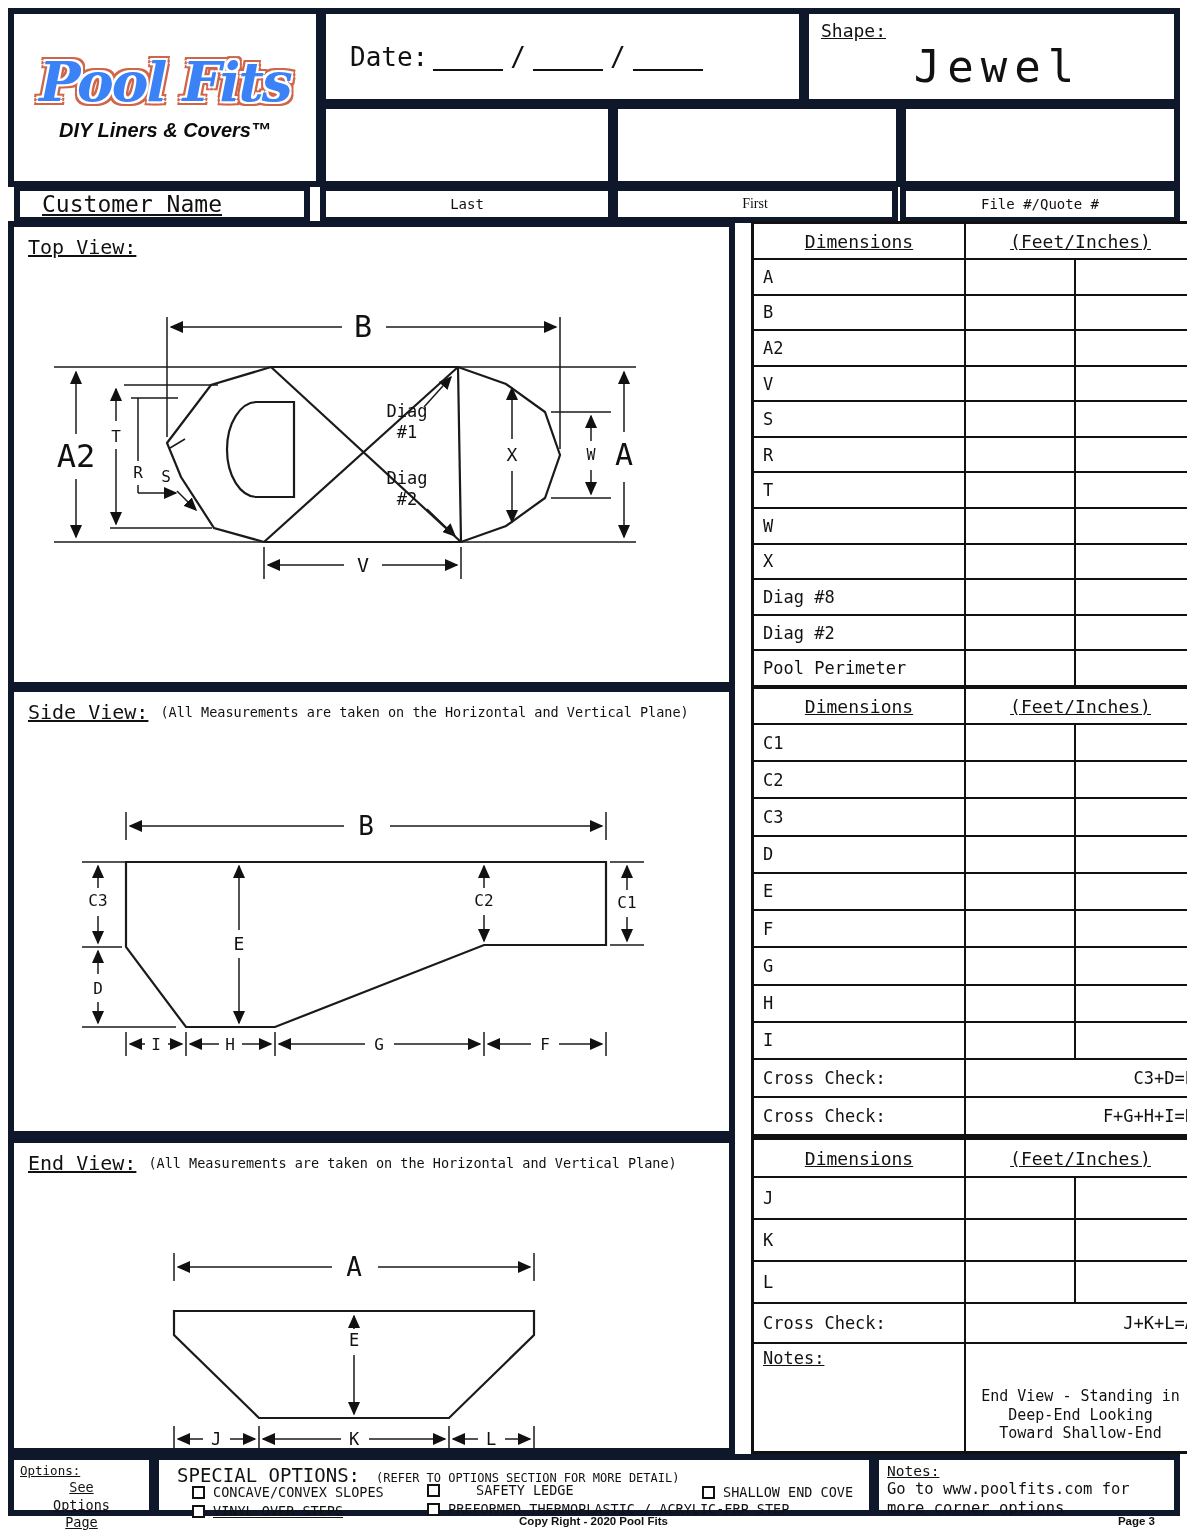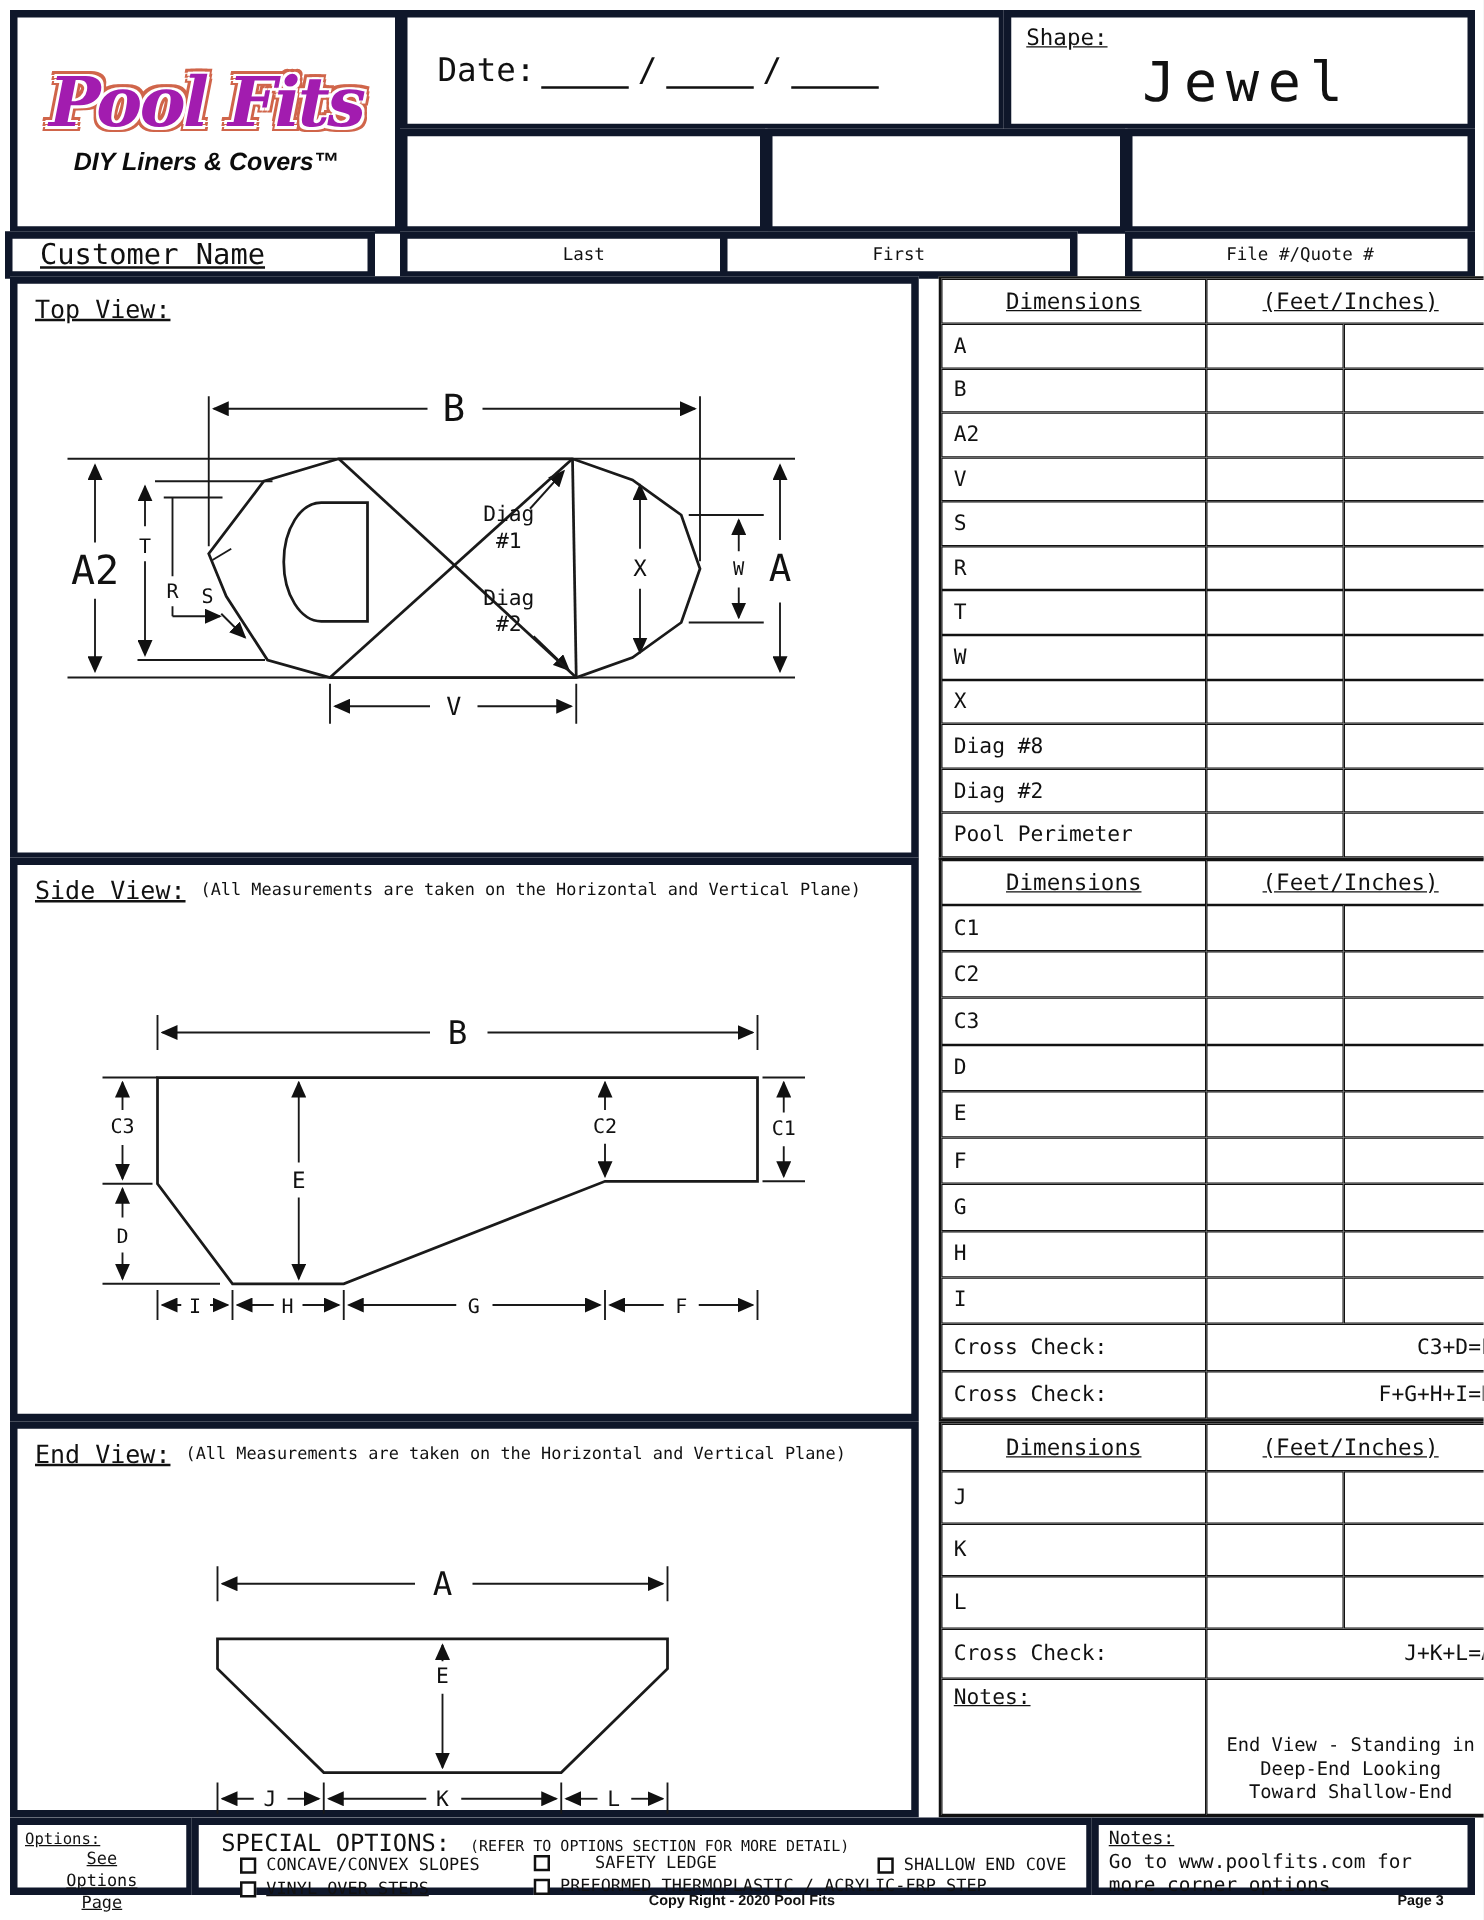--- a/index.html
+++ b/index.html
@@ -2,21 +2,21 @@
 <html><head>
 <meta charset="utf-8">
 <style>
   html,body{margin:0;padding:0;background:#e8e8e8;}
   .page{position:relative;width:1187px;height:1536px;background:#ffffff;
         font-family:"DejaVu Sans Mono", monospace;color:#111;overflow:hidden;}
   .cell{position:absolute;border:6px solid #0f172a;box-sizing:border-box;background:#fff;}
   
   .logo-cell{display:flex;flex-direction:column;align-items:center;justify-content:center;}
   .logo-script{font-family:"DejaVu Serif", serif;font-style:italic;font-weight:bold;
-    font-size:55px;line-height:1;color:#a21caf;letter-spacing:-2px;
+    font-size:55px;line-height:1;color:#3b82f6;letter-spacing:-2px;
     text-shadow:-2px -2px 0 #fff,2px -2px 0 #fff,-2px 2px 0 #fff,2px 2px 0 #fff,
       -4px -4px 0 #d0654a,4px -4px 0 #d0654a,-4px 4px 0 #d0654a,4px 4px 0 #d0654a,
       0 -4px 0 #d0654a,0 4px 0 #d0654a,-4px 0 0 #d0654a,4px 0 0 #d0654a;}
   .logo-tagline{font-family:"Liberation Sans", sans-serif;font-weight:bold;font-style:italic;
     font-size:20px;color:#0c0c0c;margin-top:10px;}
   .date-cell{display:flex;align-items:center;padding-left:24px;font-size:26px;}
   .date-blank{display:inline-block;width:70px;border-bottom:2px solid #111;height:26px;margin:0 5px;}
   .date-slash{font-size:26px;margin:0 2px;}
   .shape-cell{padding:6px 0 0 12px;}
   .shape-label{font-size:18px;text-decoration:underline;}
@@ -81,27 +81,27 @@
 
   <div class="cell shape-cell" style="left:803px;top:8px;width:377px;height:97px;">
     <div class="shape-label">Shape:</div>
     <div class="shape-value">Jewel</div>
   </div>
 
   <div class="cell" style="left:320px;top:103px;width:294px;height:84px;"></div>
   <div class="cell" style="left:612px;top:103px;width:290px;height:84px;"></div>
   <div class="cell" style="left:900px;top:103px;width:280px;height:84px;"></div>
 
-  <div class="cell cname" style="left:4px;top:185px;width:296px;height:38px;">
+  <div class="cell cname" style="left:14px;top:185px;width:296px;height:38px;">
     <span>Customer Name</span>
   </div>
   <div class="cell flabel" style="left:320px;top:185px;width:294px;height:38px;">
     <span>Last</span>
   </div>
-  <div class="cell flabel" style="left:576px;top:185px;width:286px;height:38px;">
+  <div class="cell flabel" style="left:612px;top:185px;width:286px;height:38px;font-family:Liberation Serif, serif;">
     <span>First</span>
   </div>
   <div class="cell flabel" style="left:900px;top:185px;width:280px;height:38px;">
     <span>File #/Quote #</span>
   </div>
 
   <div class="cell" style="left:8px;top:221px;width:727px;height:467px;">
     <div class="sec-title-row">
       <span class="sec-title">Top View:</span>
     </div>

